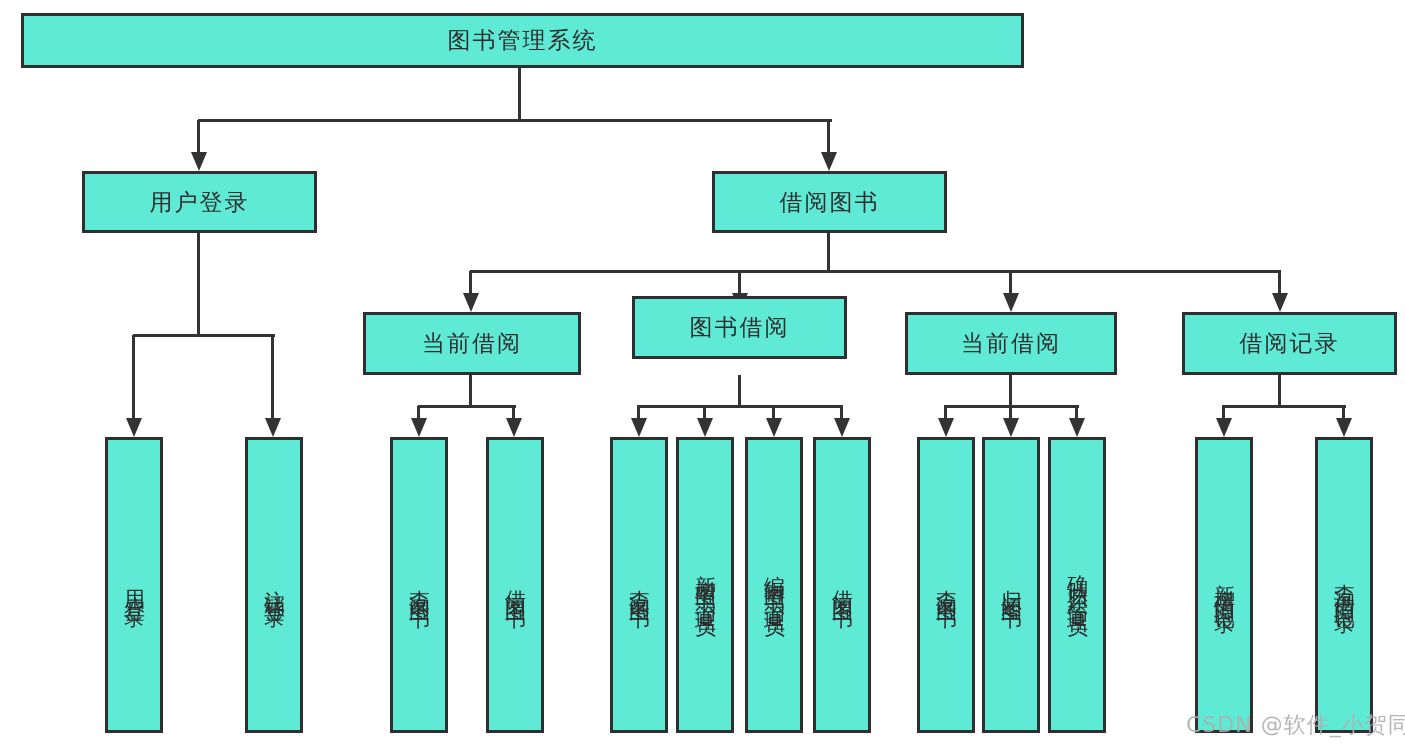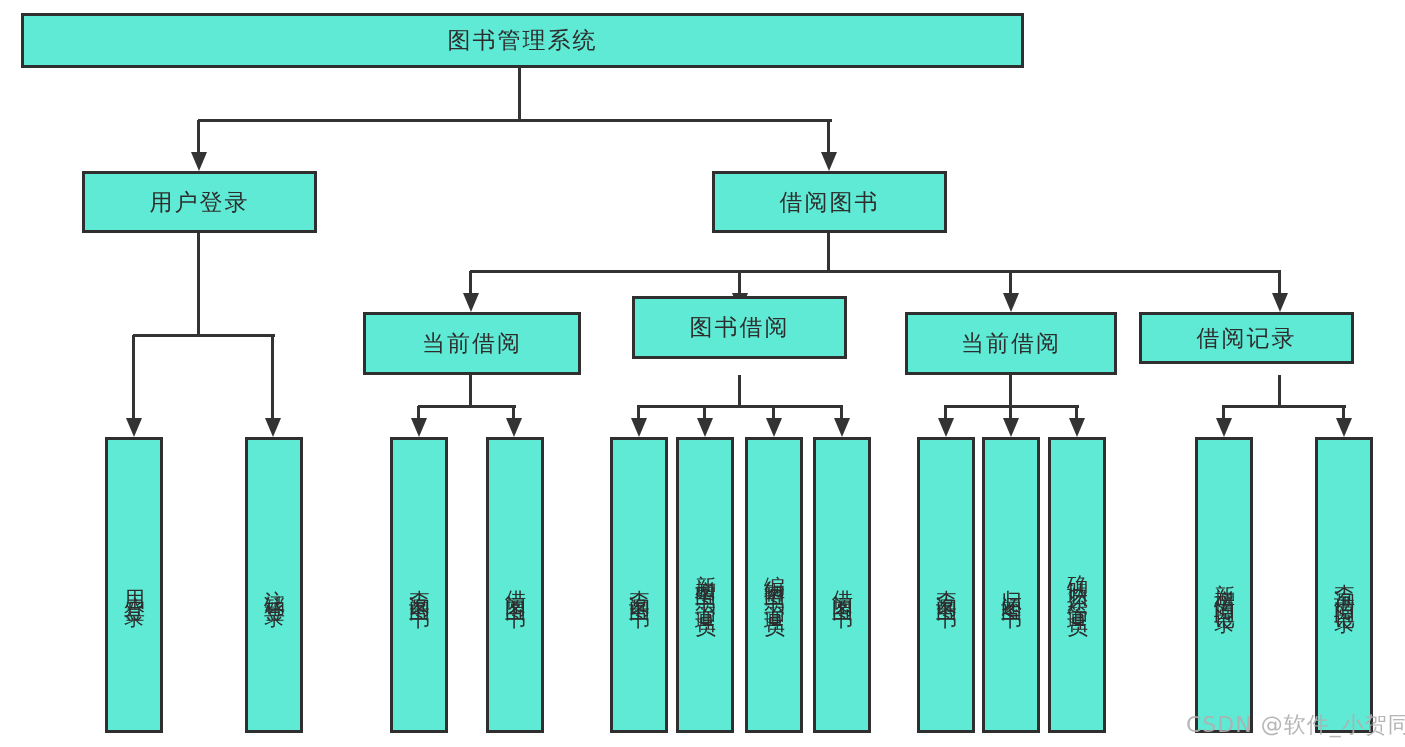--- a/index.html
+++ b/index.html
@@ -71,21 +71,21 @@
 
   <div class="box" style="left:363px;top:312px;width:218px;height:63px;">
     <span class="hlabel">当前借阅</span>
   </div>
   <div class="box" style="left:632px;top:296px;width:215px;height:63px;">
     <span class="hlabel">图书借阅</span>
   </div>
   <div class="box" style="left:905px;top:312px;width:212px;height:63px;">
     <span class="hlabel">当前借阅</span>
   </div>
-  <div class="box" style="left:1139px;top:312px;width:215px;height:52px;">
+  <div class="box" style="left:1182px;top:312px;width:215px;height:63px;">
     <span class="hlabel">借阅记录</span>
   </div>
 
   <div class="vl" style="left:469px;top:375px;height:32px;"></div>
   <div class="hl" style="left:418px;top:405px;width:98px;"></div>
   <div class="vl" style="left:417px;top:406px;height:14px;"></div>
   <div class="ah" style="left:411px;top:418px;"></div>
   <div class="vl" style="left:512px;top:406px;height:14px;"></div>
   <div class="ah" style="left:506px;top:418px;"></div>
 

